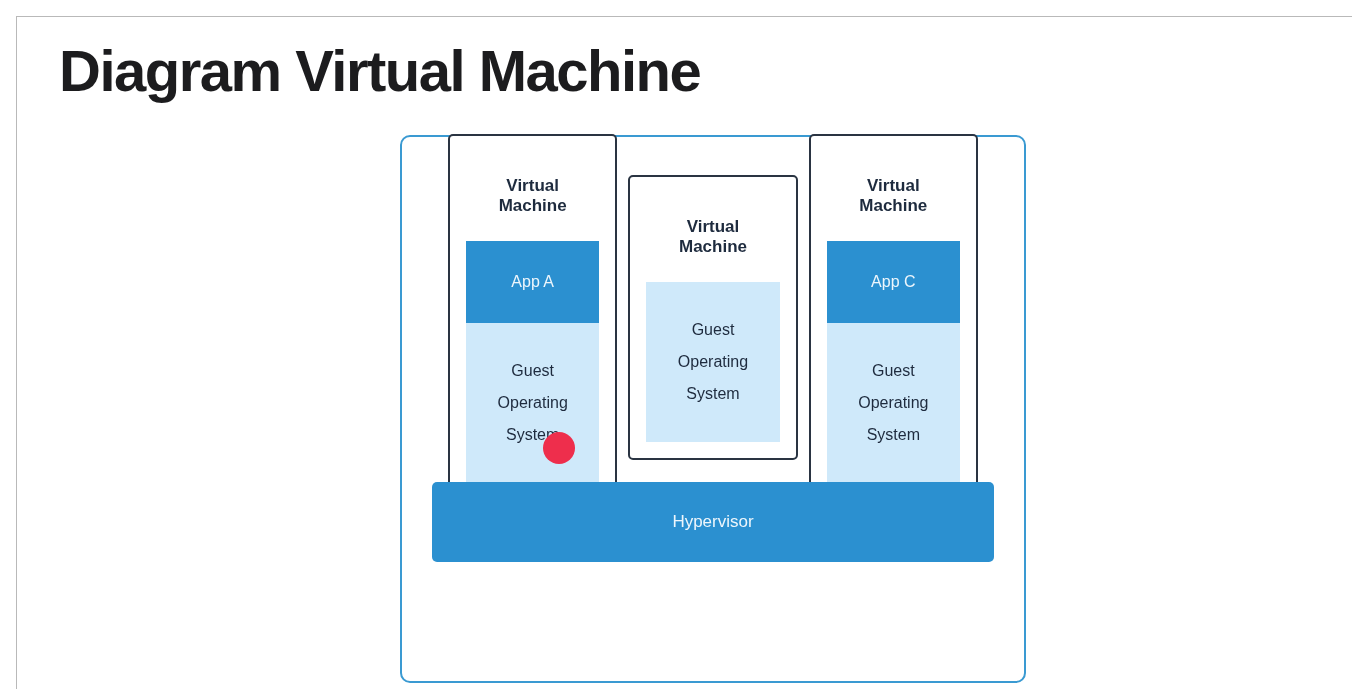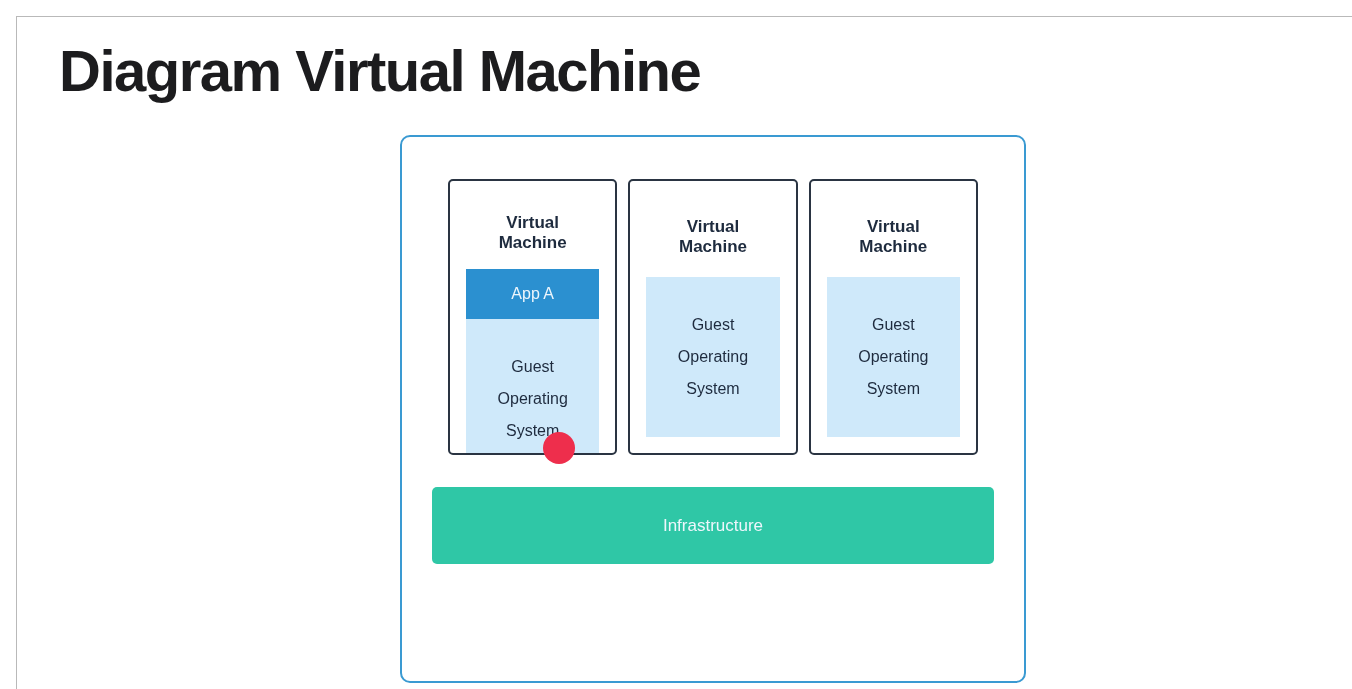--- a/index.html
+++ b/index.html
@@ -35,20 +35,21 @@
     border-radius: 10px;
     background: #ffffff;
     padding: 26px 30px 29px 30px;
     display: flex;
     flex-direction: column;
   }
   .vm-row {
     display: flex;
     gap: 11px;
     height: 308px;
+    align-items: center;
   }
   .vm-column {
     flex: 1;
     border: 2px solid var(--box-border, #2a3442);
     border-radius: 5px;
     overflow: hidden;
     display: flex;
     flex-direction: column;
     background: #ffffff;
   }
@@ -138,27 +139,28 @@
 
       <div class="vm-column">
         <div class="vm-header">Virtual Machine</div>
         <div class="vm-os">
           <div class="os-text">Guest Operating System</div>
         </div>
       </div>
 
       <div class="vm-column">
         <div class="vm-header">Virtual Machine</div>
+        <div class="vm-app">App C</div>
         <div class="vm-os">
           <div class="os-text">Guest Operating System</div>
         </div>
       </div>
 
     </div>
 
+    <div class="layer-bar hypervisor-bar">Hypervisor</div>
 
-    <div class="layer-bar infrastructure-bar">Infrastructure</div>
 
   </div>
 
   <div class="cursor-dot"></div>
 
 </div>
 
 </body></html>

